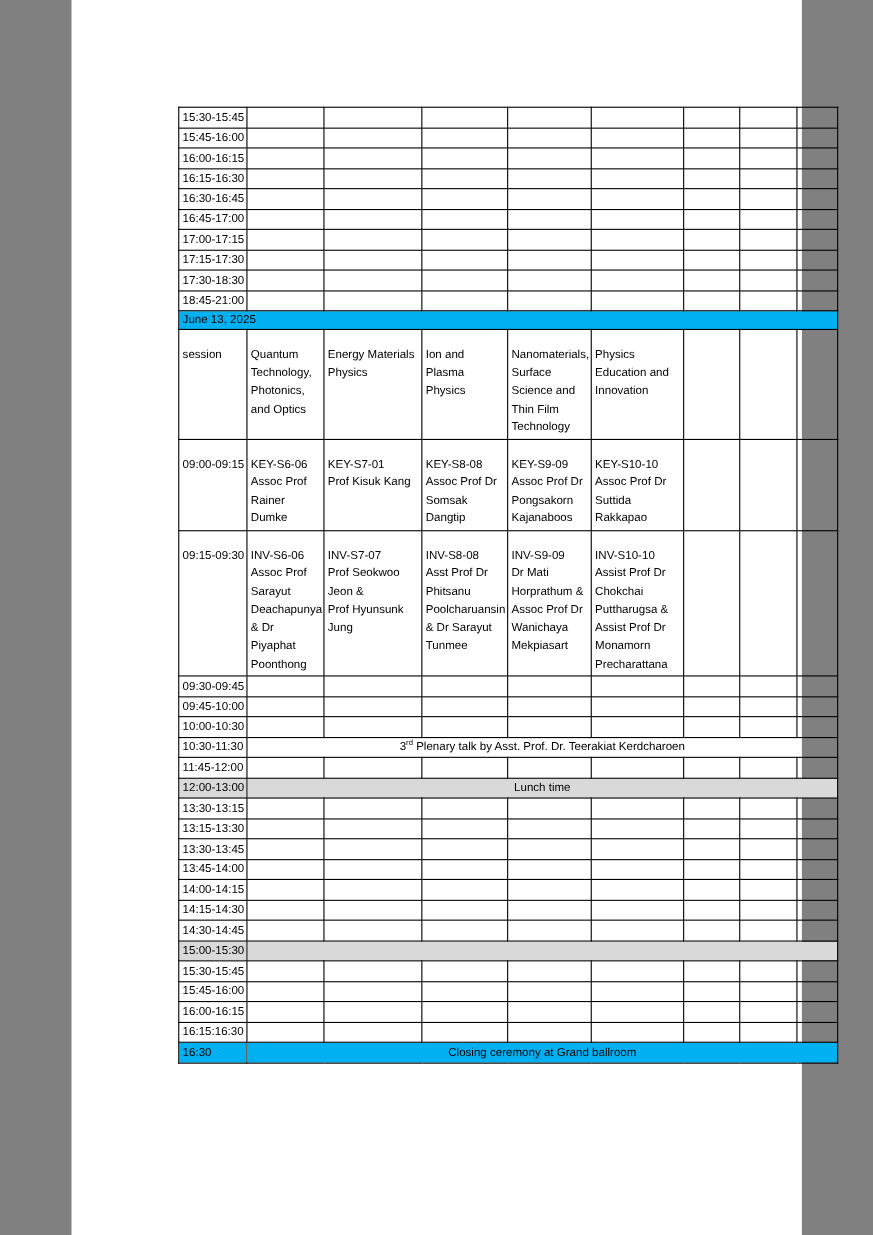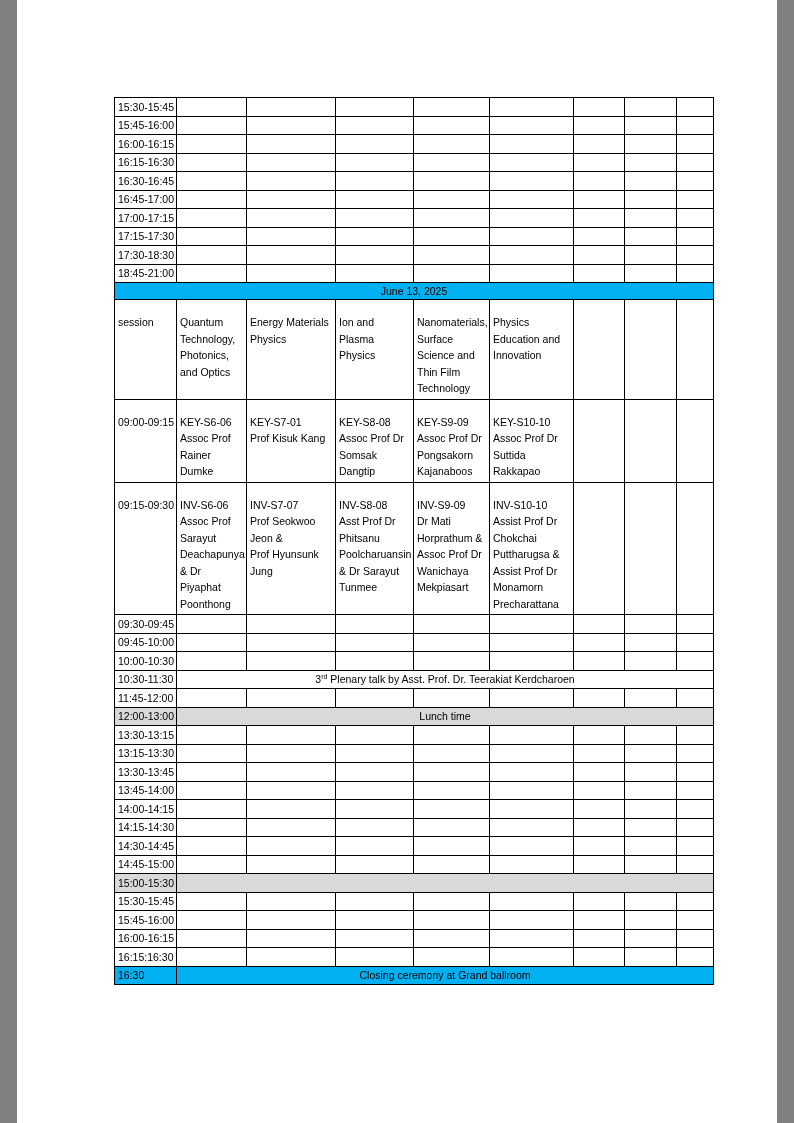--- a/index.html
+++ b/index.html
@@ -1,18 +1,18 @@
 <!DOCTYPE html>
 <html><head>
 <meta charset="utf-8">
 <style>
   html, body { margin: 0; padding: 0; background: #808080; }
   .page {
     position: relative;
-    width: 760px;
+    width: 664px;
     height: 1123px;
     background: #ffffff;
     margin: 0 auto;
     font-family: "Liberation Sans", sans-serif;
     color: #000;
   }
   table.schedule {
     position: absolute;
     left: 97px;
     top: 97px;
@@ -25,21 +25,20 @@
     font-size: 10.5px;
     line-height: 16.5px;
     vertical-align: top;
     padding: 0 3px;
     overflow: hidden;
     white-space: pre-line;
   }
   tr.std td { height: 17.5px; vertical-align: middle; line-height: 12px; }
   tr.banner-row td {
     background: #00b0f0;
-    text-align: center;
     height: 16px;
     vertical-align: middle;
     line-height: 12px;
   }
   td.time { white-space: nowrap; }
   tr.header-row td, tr.key-row td, tr.inv-row td { padding-top: 14px; padding-bottom: 2px; }
   td.merged-note { text-align: center; vertical-align: middle; line-height: 12px; }
   tr.gray-row td { background: #d9d9d9; }
   tr.closing-row td {
     background: #00b0f0;
@@ -384,31 +383,20 @@
           <td class="time">14:30-14:45</td>
           <td></td>
           <td></td>
           <td></td>
           <td></td>
           <td></td>
           <td></td>
           <td></td>
           <td></td>
         </tr>
-        <tr class="std">
-          <td class="time">14:45-15:00</td>
-          <td></td>
-          <td></td>
-          <td></td>
-          <td></td>
-          <td></td>
-          <td></td>
-          <td></td>
-          <td></td>
-        </tr>
         <tr class="std gray-row">
           <td class="time">15:00-15:30</td>
           <td colspan="8"></td>
         </tr>
         <tr class="std">
           <td class="time">15:30-15:45</td>
           <td></td>
           <td></td>
           <td></td>
           <td></td>

